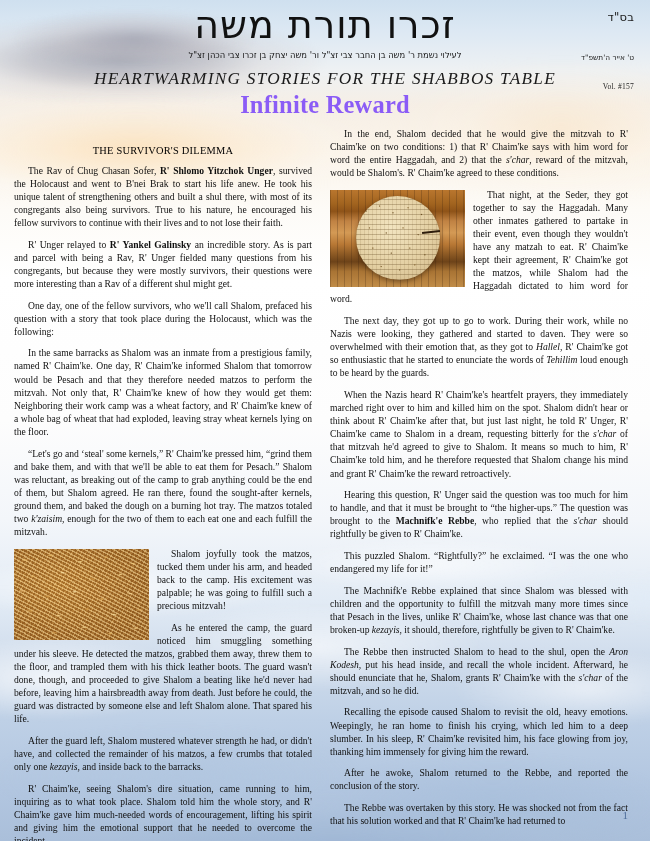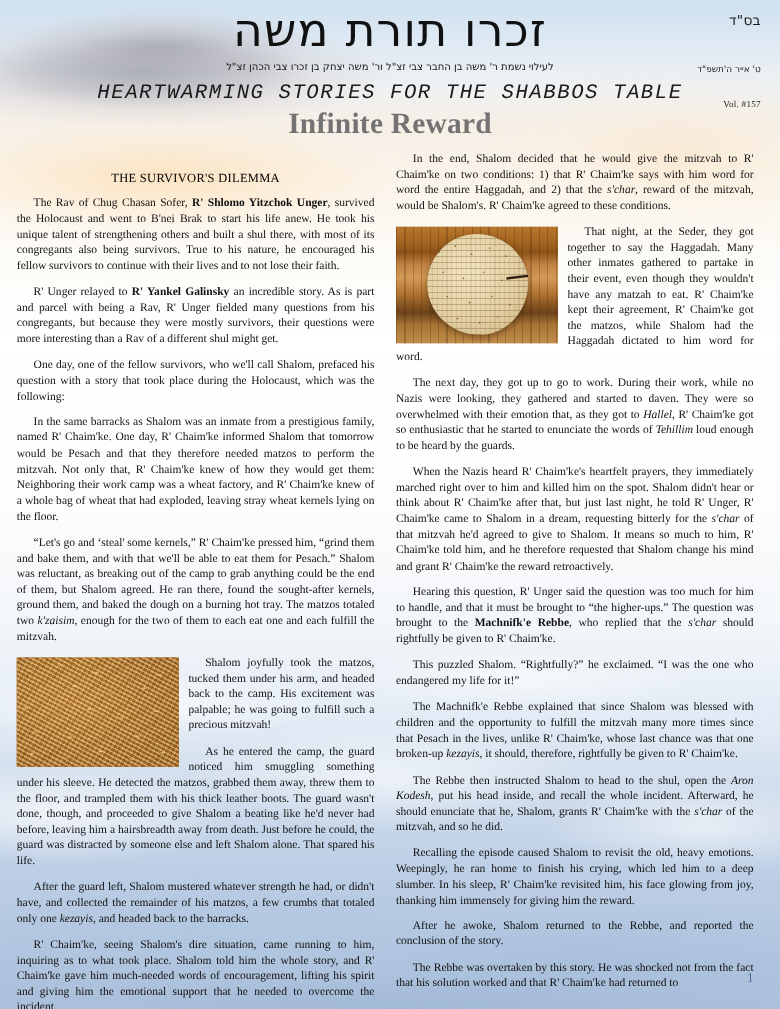--- a/index.html
+++ b/index.html
@@ -167,33 +167,33 @@
     text-align: center;
     font-family: "DejaVu Sans", sans-serif;
     font-size: 8.4px;
     color: #151515;
     direction: rtl;
     margin-top: 5px;
     letter-spacing: 0px;
   }
   .tagline {
     text-align: center;
-    font-family: Liberation Mono, monospace;
+    font-family: Liberation Serif, serif;
     font-style: italic;
     font-size: 17.2px;
     letter-spacing: 1.3px;
     color: #1a1a1a;
     margin-top: 9px;
   }
   .article-title {
     text-align: center;
     font-family: "Liberation Serif", serif;
     font-weight: bold;
     font-size: 24.5px;
-    color: #737373;
+    color: #8b5cf6;
     margin-top: 2px;
     letter-spacing: .2px;
   }
 
   
   .columns {
     position: relative;
     z-index: 5;
     display: flex;
     gap: 18px;
@@ -372,21 +372,21 @@
           <p class="body"><span>The Rav of Chug Chasan Sofer, </span><b>R' Shlomo Yitzchok Unger</b><span>, survived the Holocaust and went to B'nei Brak to start his life anew. He took his unique talent of strengthening others and built a shul there, with most of its congregants also being survivors. True to his nature, he encouraged his fellow survivors to continue with their lives and to not lose their faith.</span></p>
           <p class="body"><span>R' Unger relayed to </span><b>R' Yankel Galinsky</b><span> an incredible story. As is part and parcel with being a Rav, R' Unger fielded many questions from his congregants, but because they were mostly survivors, their questions were more interesting than a Rav of a different shul might get.</span></p>
           <p class="body"><span>One day, one of the fellow survivors, who we'll call Shalom, prefaced his question with a story that took place during the Holocaust, which was the following:</span></p>
           <p class="body"><span>In the same barracks as Shalom was an inmate from a prestigious family, named R' Chaim'ke. One day, R' Chaim'ke informed Shalom that tomorrow would be Pesach and that they therefore needed matzos to perform the mitzvah. Not only that, R' Chaim'ke knew of how they would get them: Neighboring their work camp was a wheat factory, and R' Chaim'ke knew of a whole bag of wheat that had exploded, leaving stray wheat kernels lying on the floor.</span></p>
           <p class="body"><span>“Let's go and ‘steal' some kernels,” R' Chaim'ke pressed him, “grind them and bake them, and with that we'll be able to eat them for Pesach.” Shalom was reluctant, as breaking out of the camp to grab anything could be the end of them, but Shalom agreed. He ran there, found the sought-after kernels, ground them, and baked the dough on a burning hot tray. The matzos totaled two </span><i>k'zaisim</i><span>, enough for the two of them to each eat one and each fulfill the mitzvah.</span></p>
           <span class="fig wheat">
             <span class="wheat-img" style="display: block;"></span>
           </span>
           <p class="body" style="text-indent: 14px;"><span>Shalom joyfully took the matzos, tucked them under his arm, and headed back to the camp. His excitement was palpable; he was going to fulfill such a precious mitzvah!</span></p>
           <p class="body" style="text-indent: 14px;"><span>As he entered the camp, the guard noticed him smuggling something under his sleeve. He detected the matzos, grabbed them away, threw them to the floor, and trampled them with his thick leather boots. The guard wasn't done, though, and proceeded to give Shalom a beating like he'd never had before, leaving him a hairsbreadth away from death. Just before he could, the guard was distracted by someone else and left Shalom alone. That spared his life.</span></p>
-          <p class="body"><span>After the guard left, Shalom mustered whatever strength he had, or didn't have, and collected the remainder of his matzos, a few crumbs that totaled only one </span><i>kezayis</i><span>, and headed back to the barracks.</span></p>
+          <p class="body"><span>After the guard left, Shalom mustered whatever strength he had, or didn't have, and collected the remainder of his matzos, a few crumbs that totaled only one </span><i>kezayis</i><span>, and inside back to the barracks.</span></p>
           <p class="body"><span>R' Chaim'ke, seeing Shalom's dire situation, came running to him, inquiring as to what took place. Shalom told him the whole story, and R' Chaim'ke gave him much-needed words of encouragement, lifting his spirit and giving him the emotional support that he needed to overcome the incident.</span></p>
         </div>
     </div>
 
     <div class="col" id="right-col">
       <div id="right-para-host">
           <p class="body"><span>In the end, Shalom decided that he would give the mitzvah to R' Chaim'ke on two conditions: 1) that R' Chaim'ke says with him word for word the entire Haggadah, and 2) that the </span><i>s'char</i><span>, reward of the mitzvah, would be Shalom's. R' Chaim'ke agreed to these conditions.</span></p>
           <span class="fig matzah">
             <span class="matzah-img" style="display: block;">
               <span class="matzah-disc"></span>

